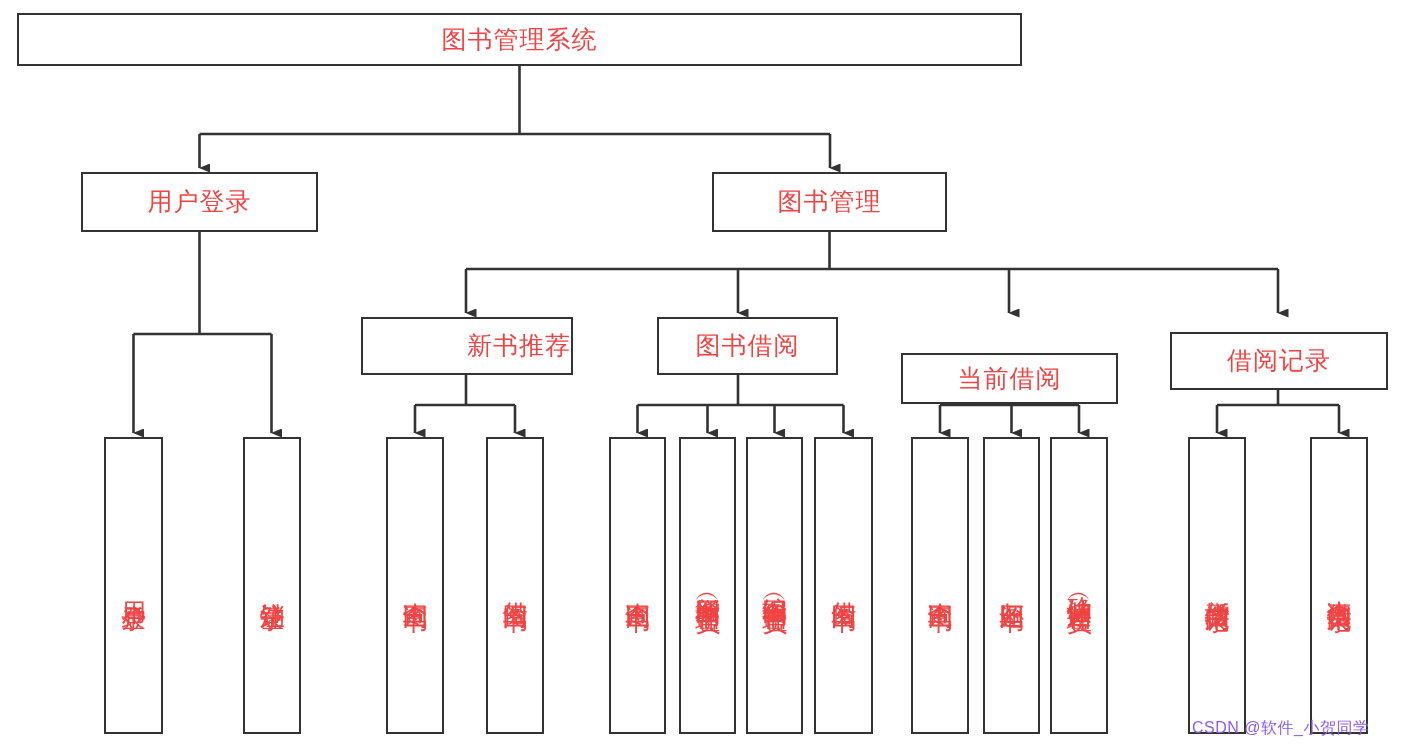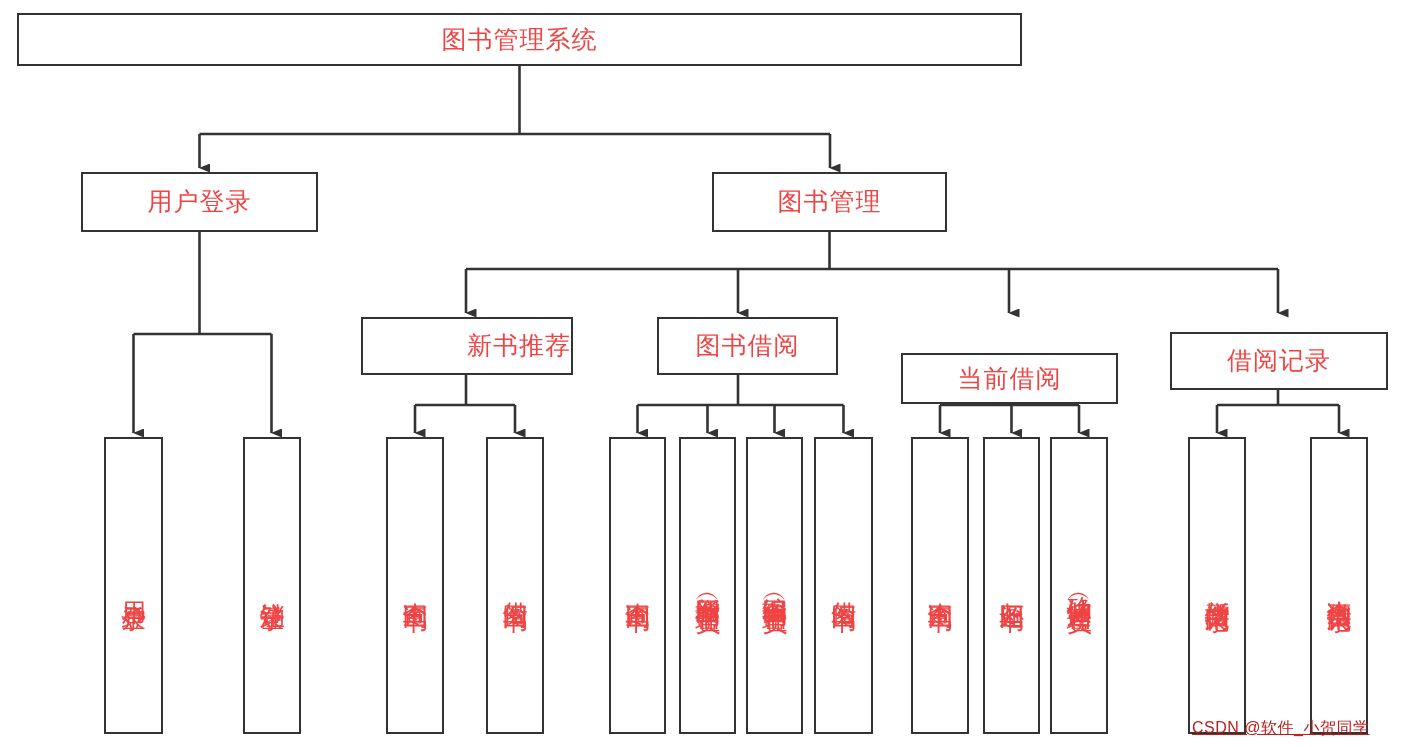--- a/index.html
+++ b/index.html
@@ -49,25 +49,24 @@
     text-align: center;
   }
   .node.vertical .vlabel {
     writing-mode: vertical-rl;
     text-orientation: upright;
     display: block;
   }
   .watermark {
     position: absolute;
     font-size: 16px;
-    color: #b91c1c;
+    color: #8b5cf6;
     white-space: nowrap;
     letter-spacing: 0.5px;
     font-family: "Liberation Sans", "DejaVu Sans", sans-serif;
-    text-decoration: underline;
   }
 </style>
 </head>
 <body>
 
 <div id="canvas">
 
   <svg class="connectors" viewBox="0 0 1405 747" xmlns="http://www.w3.org/2000/svg">
     <defs>
       <marker id="arrowhead" markerWidth="9" markerHeight="11" refX="4.5" refY="10.5" orient="auto" markerUnits="userSpaceOnUse">

